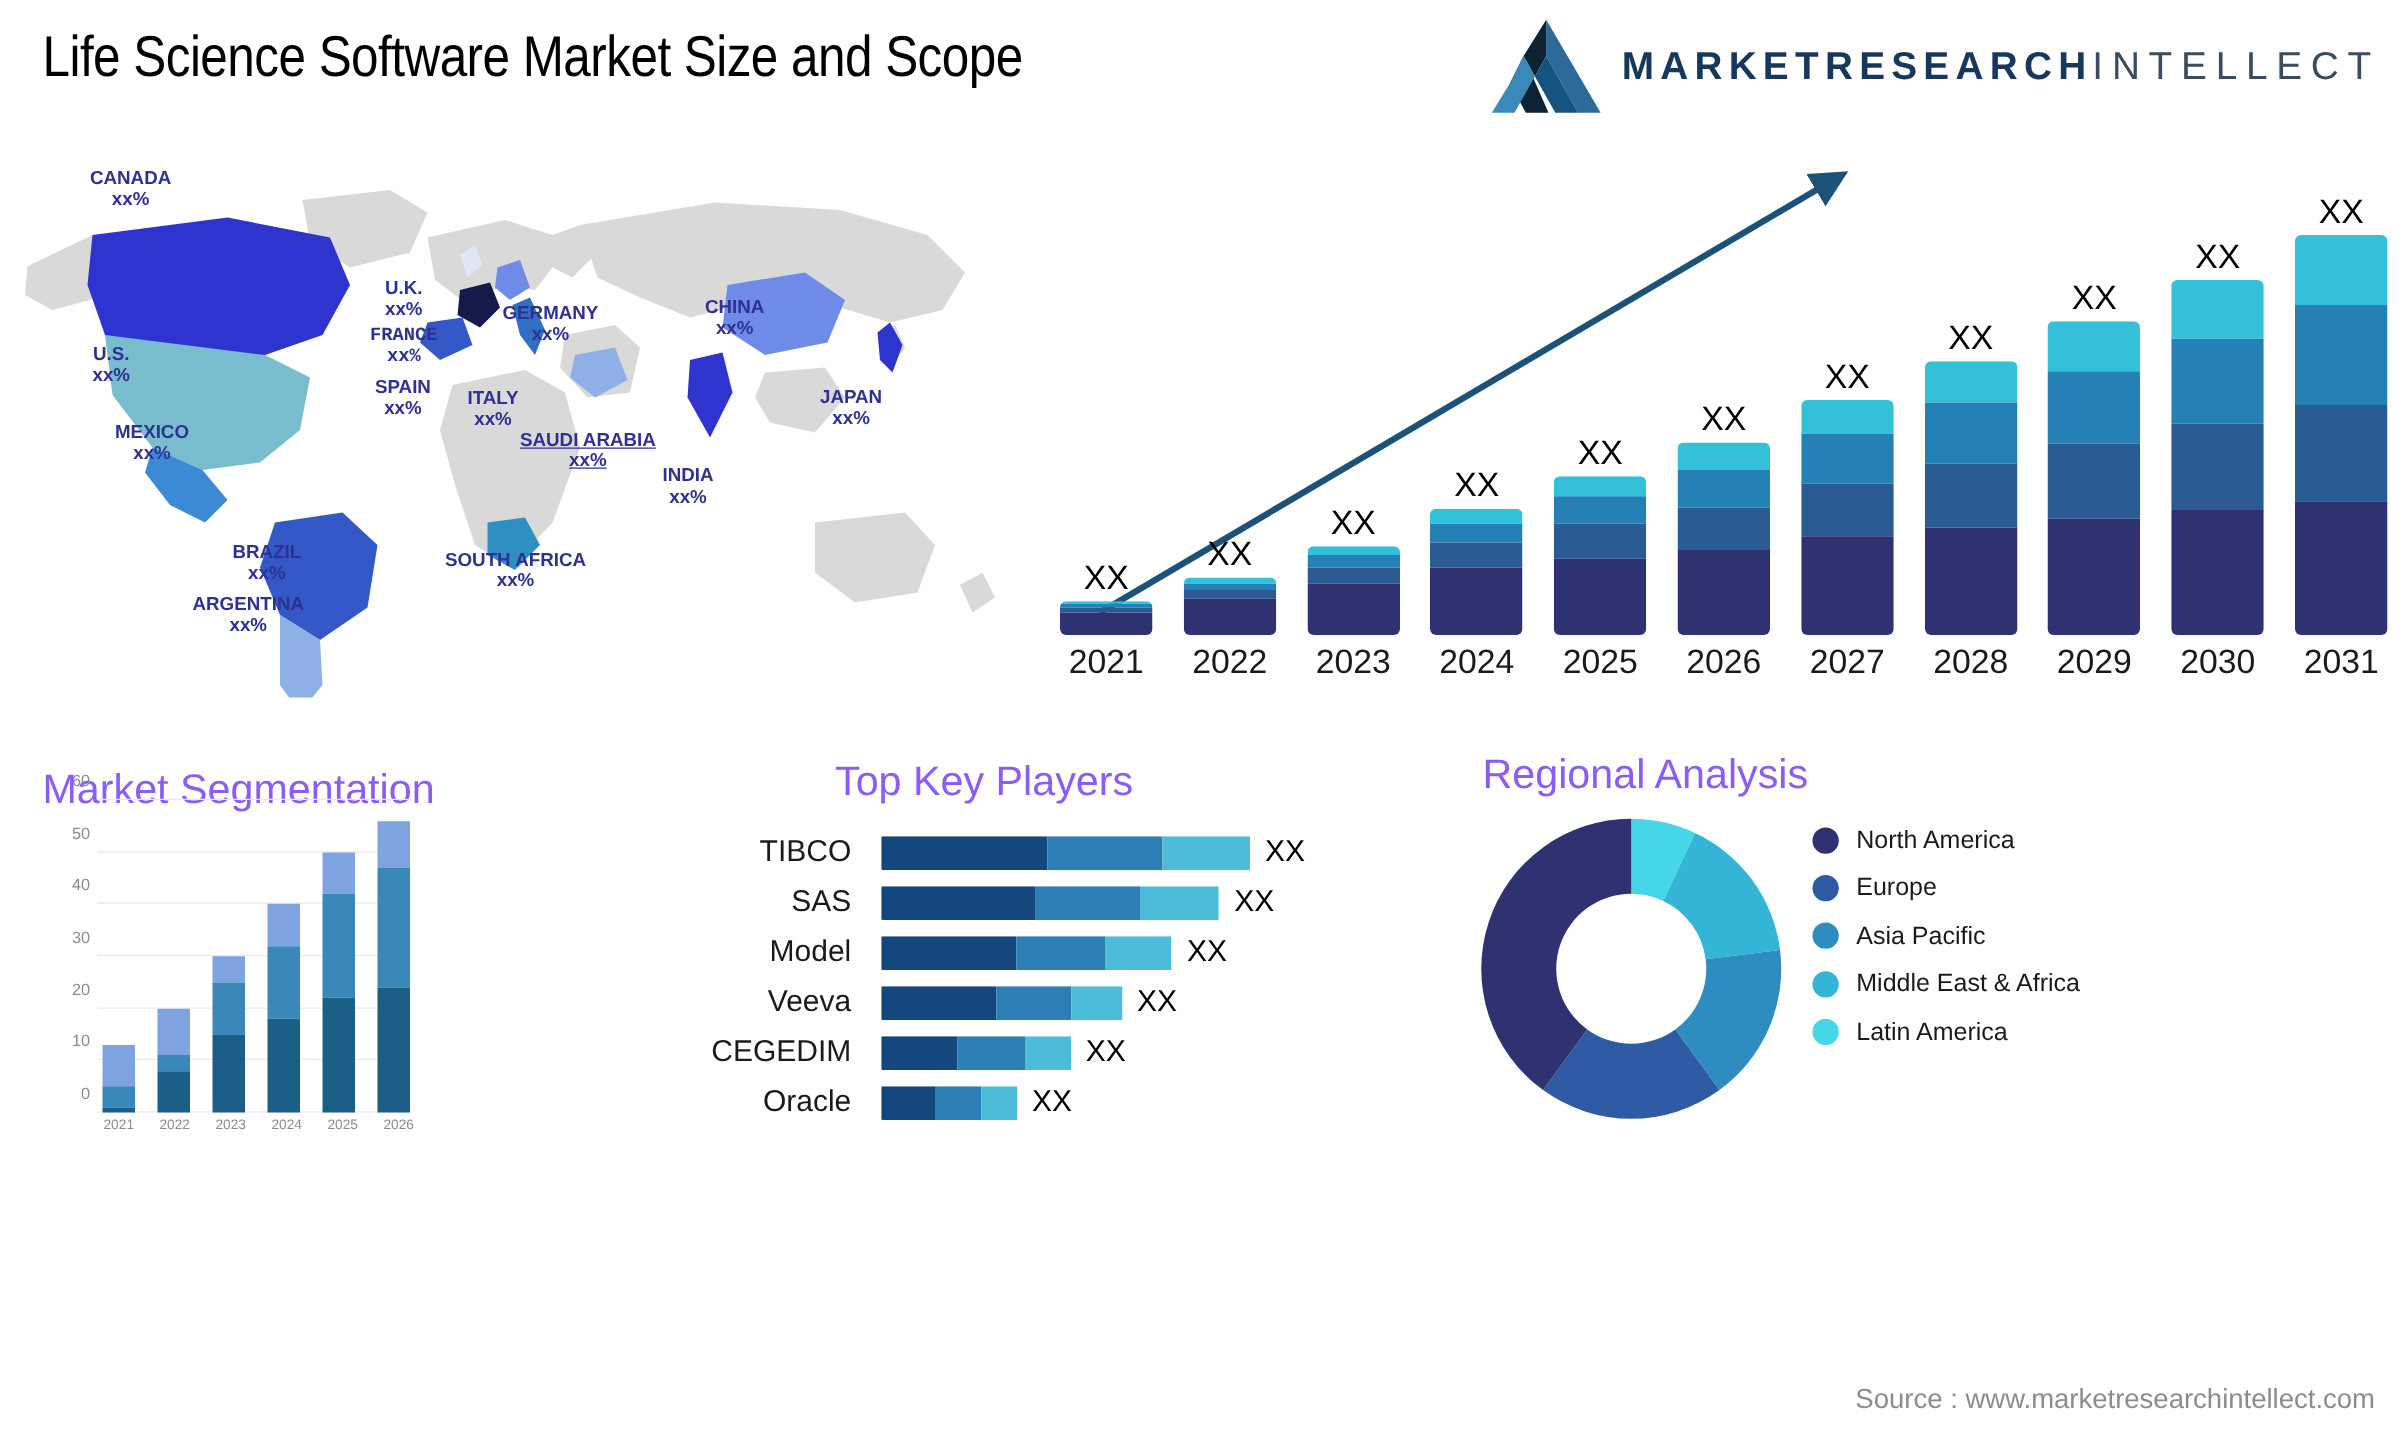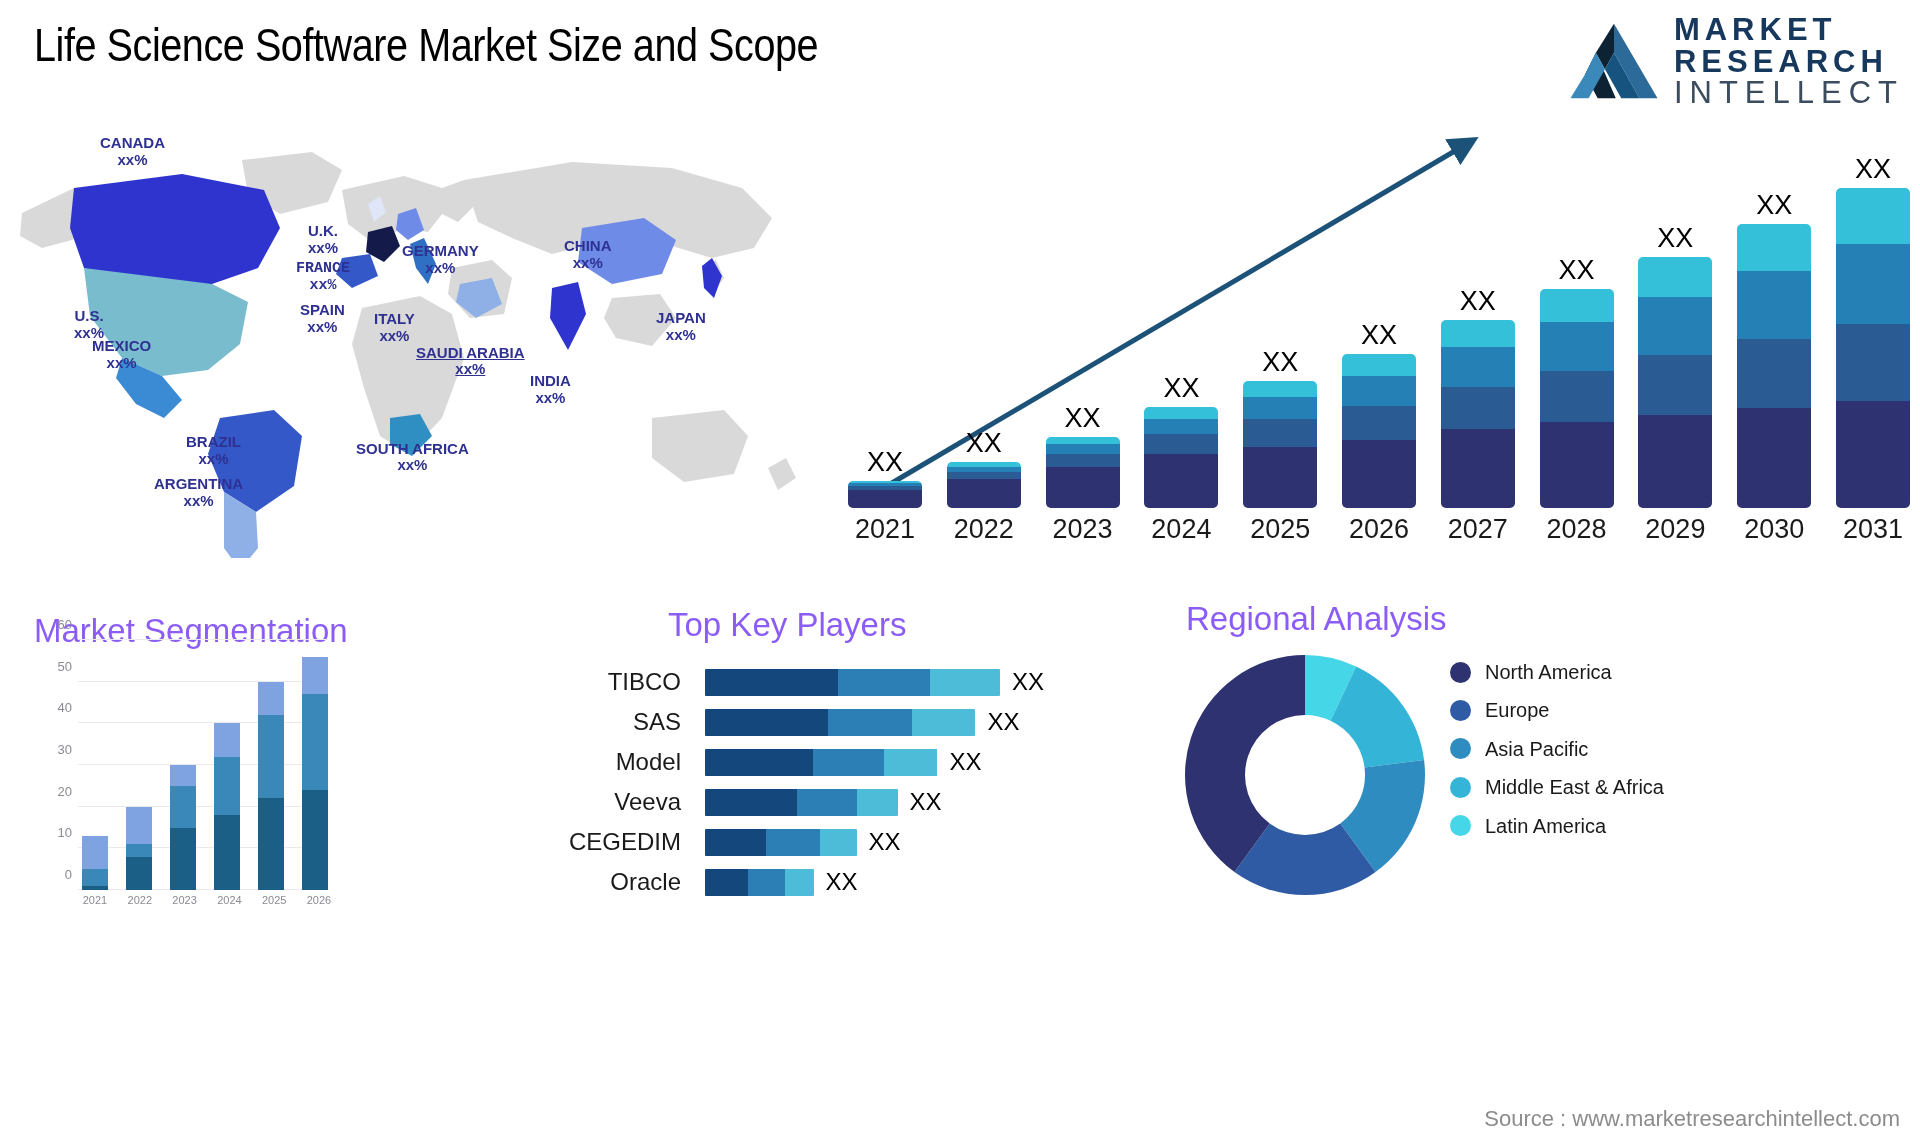--- a/index.html
+++ b/index.html
@@ -22,21 +22,21 @@
     transform: scaleX(0.86);
     transform-origin: left center;
     white-space: nowrap;
   }
   #logo {
     position: absolute;
     right: 16px; top: 14px;
     display: flex; align-items: center; gap: 14px;
   }
   #logo .mark { width: 92px; height: 78px; }
-  #logo .wordmark { display: flex; flex-direction: column; line-height: 1.02; }
+  #logo .wordmark { display: flex; flex-direction: row; line-height: 1.02; }
   #logo .wm-1, #logo .wm-2 {
     font-size: 31px; font-weight: bold; letter-spacing: 5px; color: #16385c;
   }
   #logo .wm-3 {
     font-size: 31px; font-weight: 300; letter-spacing: 7px; color: #3a4c5e;
   }
 
   
   #map-panel { position: absolute; left: 12px; top: 118px; width: 830px; height: 440px; }
   #map-svg { width: 100%; height: 100%; display: block; }
@@ -181,24 +181,24 @@
       <path d="M378,300 L408,296 L420,318 L400,338 L378,326 Z" fill="#2f8fc2"></path>
 
       <path d="M540,170 L566,164 L574,196 L556,232 L538,200 Z" fill="#2f34cf"></path>
 
       <path d="M570,110 L632,100 L664,122 L650,156 L600,166 L566,144 Z" fill="#6f8be8"></path>
 
       <path d="M690,148 L700,140 L710,158 L702,180 L692,170 Z" fill="#2f34cf"></path>
     </g>
   </svg>
 
-  <div class="map-label" style="left:60px; top:17px;margin-left:28px;">
+  <div class="map-label" style="left:60px; top:17px;">
     <span>CANADA</span><span class="pct">xx%</span>
   </div>
-  <div class="map-label" style="left:62px; top:158px;margin-top:32px;">
+  <div class="map-label" style="left:62px; top:158px;">
     <span>U.S.</span><span class="pct">xx%</span>
   </div>
   <div class="map-label" style="left:80px; top:220px;">
     <span>MEXICO</span><span class="pct">xx%</span>
   </div>
   <div class="map-label" style="left:174px; top:316px;">
     <span>BRAZIL</span><span class="pct">xx%</span>
   </div>
   <div class="map-label" style="left:142px; top:358px;">
     <span>ARGENTINA</span><span class="pct">xx%</span>

